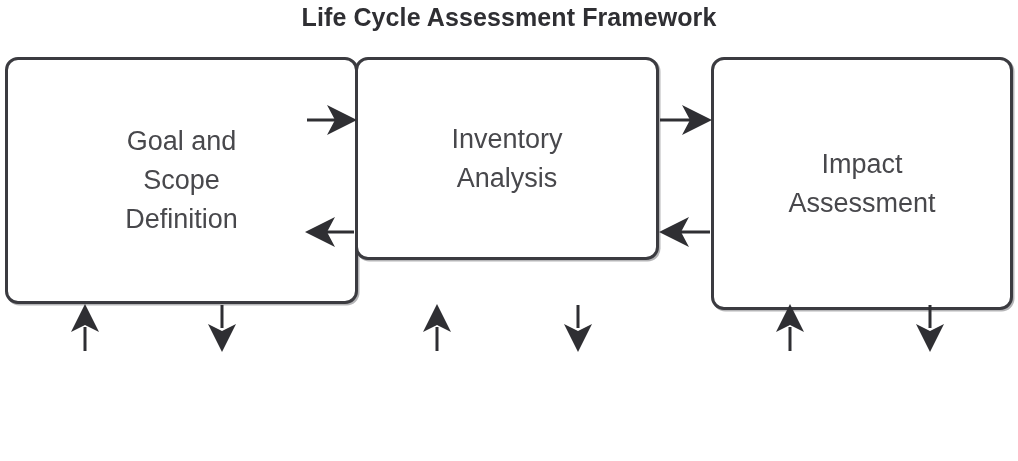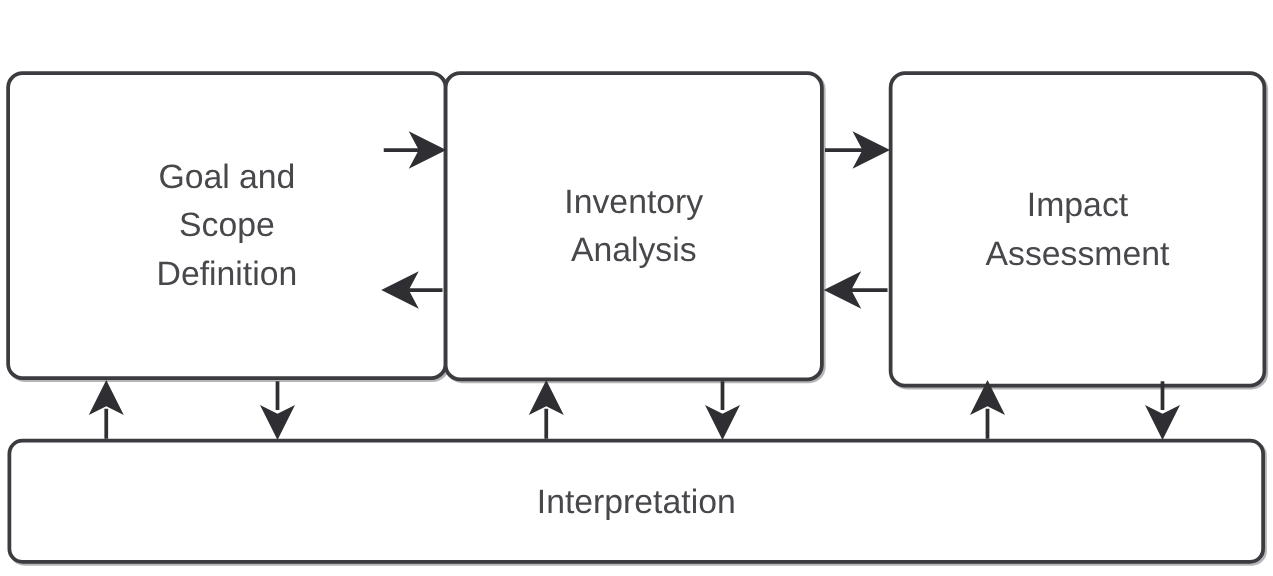--- a/index.html
+++ b/index.html
@@ -44,21 +44,21 @@
   }
   .lca-box-label {
     text-align: center;
     color: #48484c;
     font-size: 27px;
     line-height: 39px;
     white-space: pre-line;
     padding: 0 6px;
   }
   #box-goal-scope   { left: 5px;   top: 57px;  width: 353px; height: 247px; }
-  #box-inventory    { left: 355px; top: 57px;  width: 304px; height: 248px; }
+  #box-inventory    { left: 355px; top: 57px;  width: 304px; height: 203px; }
   #box-impact       { left: 711px; top: 57px;  width: 302px; height: 253px; }
   #box-interpretation {
     left: 6px; top: 351px; width: 1006px; height: 100px;
     border-radius: 12px;
   }
   #box-interpretation .lca-box-label {
     font-size: 27px;
     line-height: 32px;
   }
   .arrow-layer {
@@ -68,40 +68,38 @@
     width: 1018px;
     height: 461px;
     pointer-events: none;
   }
 </style>
 </head>
 <body>
 
 <div id="diagram-root">
 
+  <div id="diagram-title">Life Cycle Assessment Framework</div>
 
   <div class="lca-box" id="box-goal-scope">
     <span class="lca-box-label">Goal and
 Scope
 Definition</span>
   </div>
 
   <div class="lca-box" id="box-inventory">
     <span class="lca-box-label">Inventory
 Analysis</span>
   </div>
 
   <div class="lca-box" id="box-impact">
     <span class="lca-box-label">Impact
 Assessment</span>
   </div>
 
-  <div class="lca-box" id="box-interpretation">
-    <span class="lca-box-label">Interpretation</span>
-  </div>
 
   <svg class="arrow-layer" viewBox="0 0 1018 461">
     <defs>
 
       <g id="head-r">
         <path d="M 0,0 L -30,-15 L -22,0 L -30,15 Z" fill="#2f2f33"></path>
       </g>
       <g id="head-l">
         <path d="M 0,0 L 30,-15 L 22,0 L 30,15 Z" fill="#2f2f33"></path>
       </g>

